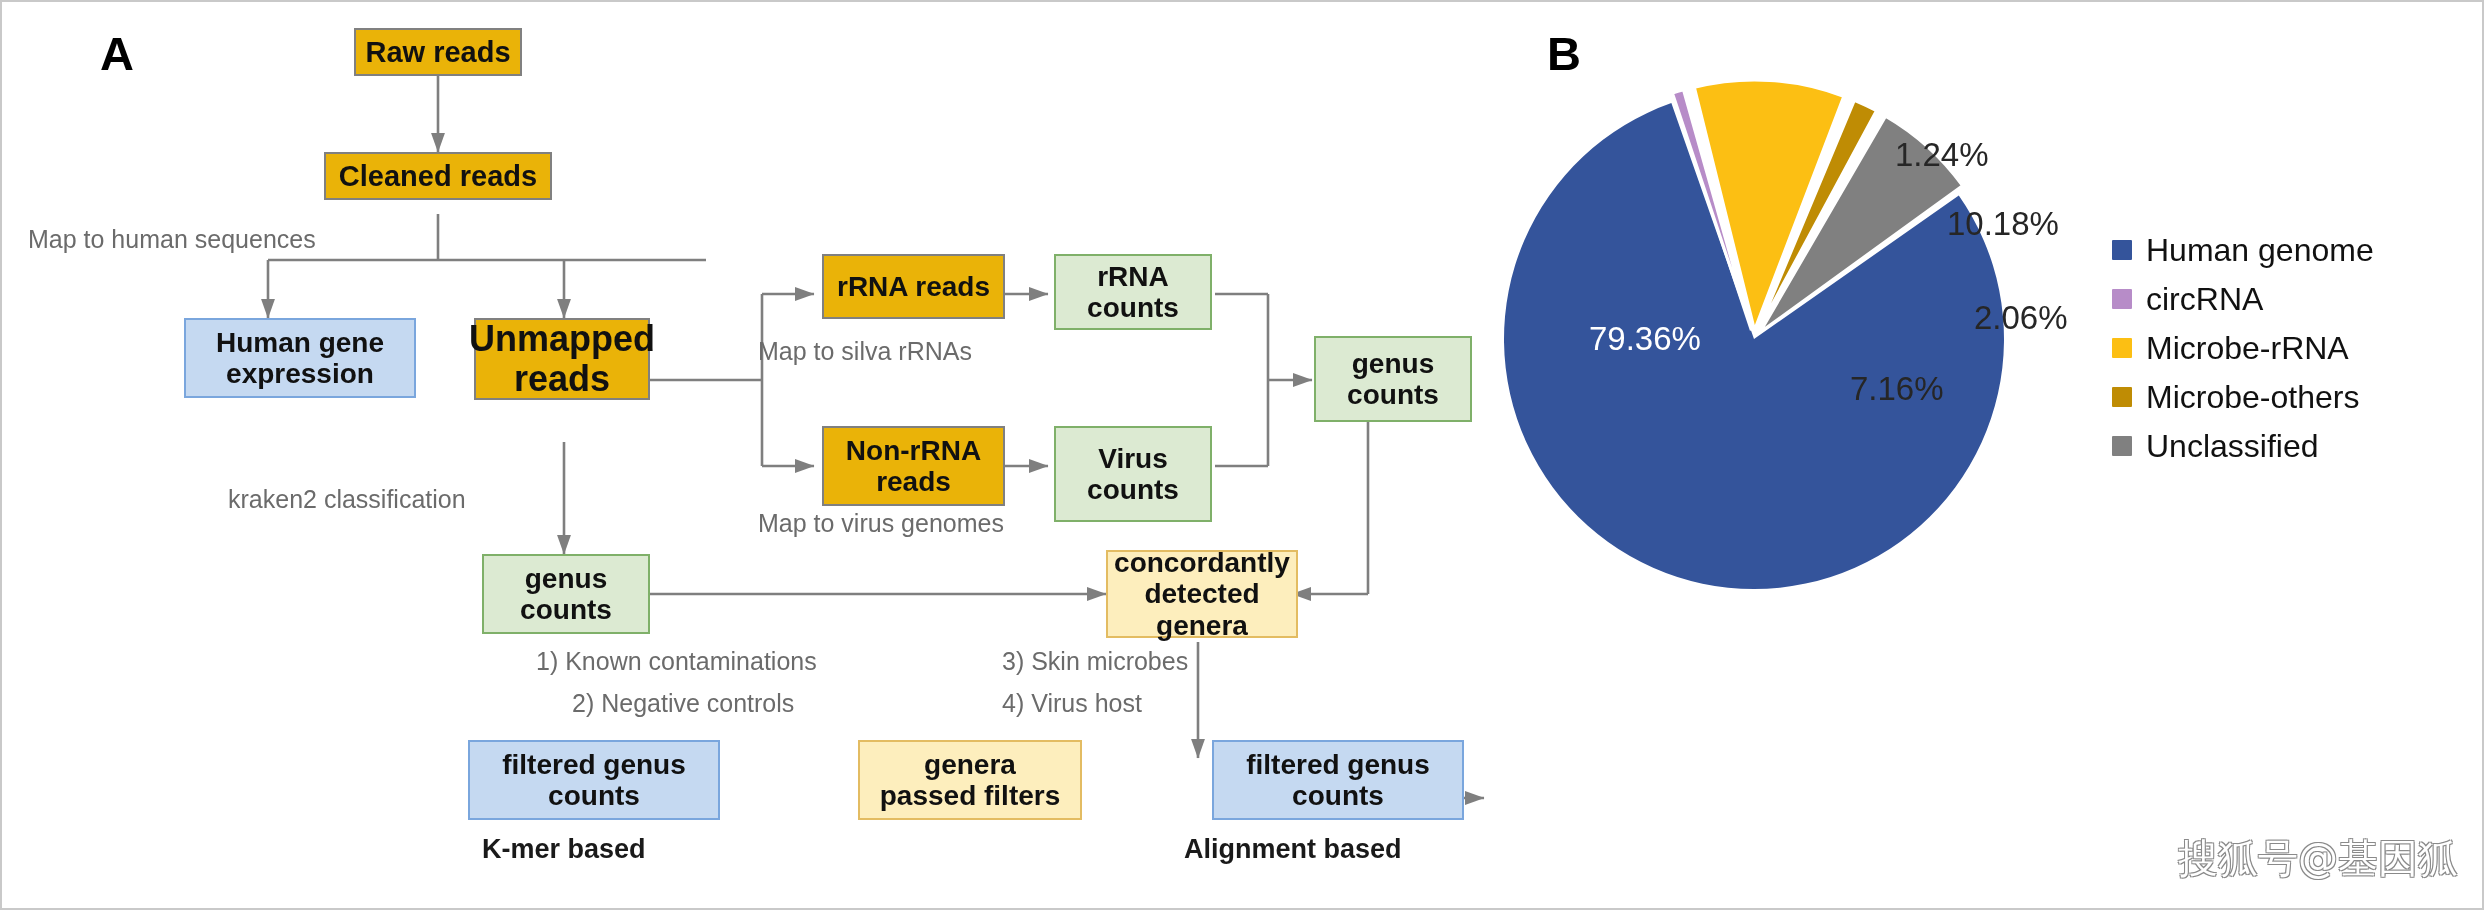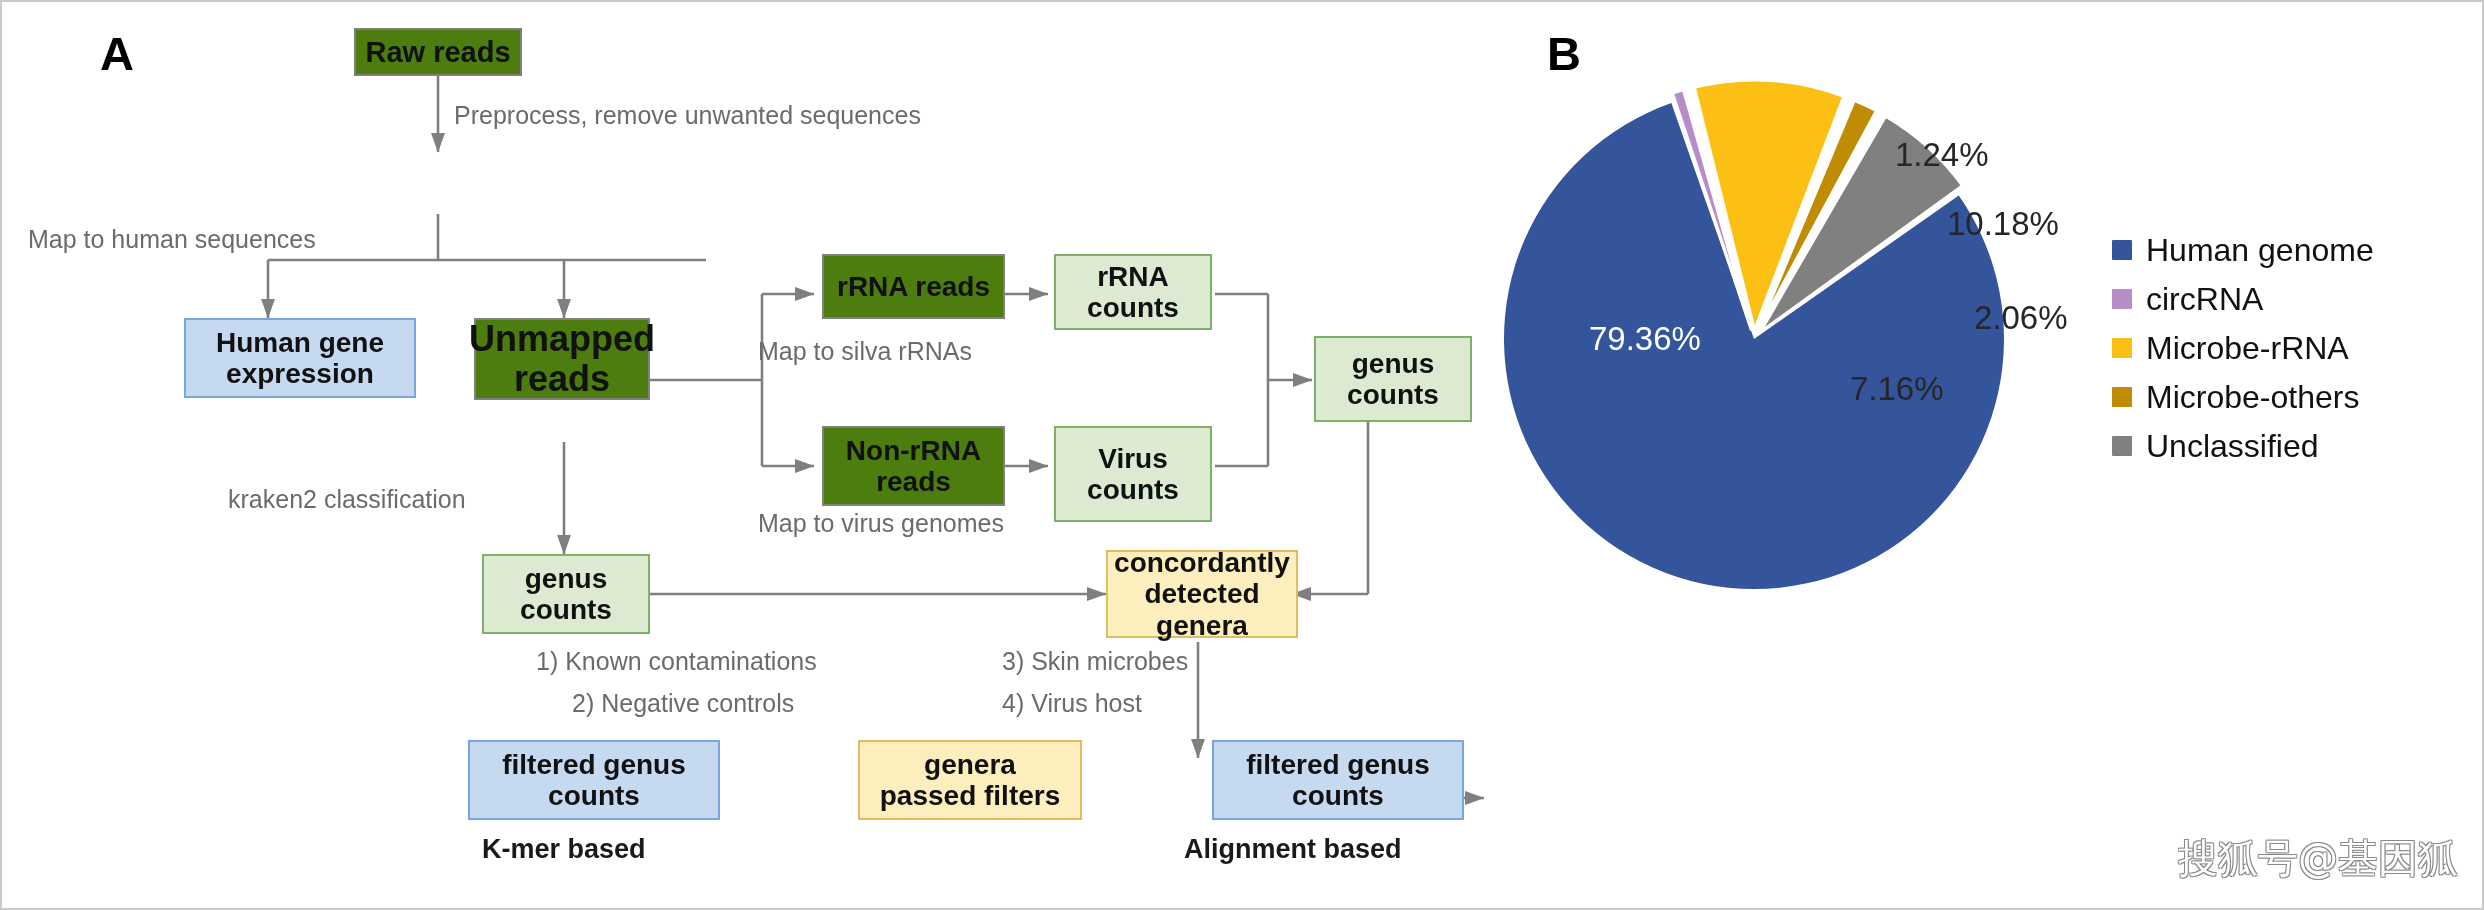--- a/index.html
+++ b/index.html
@@ -13,21 +13,21 @@
     position:absolute;font-size:47px;font-weight:bold;color:#000;
     line-height:1;letter-spacing:0;
   }
   
   .node{
     position:absolute;box-sizing:border-box;
     display:flex;align-items:center;justify-content:center;
     text-align:center;font-weight:bold;color:#111111;
     line-height:1.12;z-index:3;
   }
-  .node.grey{background:#4d7c0f;border:2.5px solid #808080;}
+  .node.grey{background:#eab308;border:2.5px solid #808080;}
   .node.blue{background:#c5d9f1;border:2.5px solid #7aa6dd;}
   .node.green{background:#dcead2;border:2.5px solid #7fb069;}
   .node.yellow{background:#fdeebd;border:2.5px solid #e3bc62;}
   
   .ann{
     position:absolute;color:#6b6b6b;font-size:25px;line-height:1.2;
     white-space:nowrap;z-index:4;
   }
   .caption{
     position:absolute;color:#1a1a1a;font-size:27px;font-weight:bold;
@@ -106,20 +106,23 @@
 
       <path d="M1078,796 L916,796" marker-end="url(#ah)"></path>
       <path d="M1318,796 L1482,796" marker-end="url(#ah)"></path>
     </g>
   </svg>
 
   <div class="node grey" style="left:352px;top:26px;width:168px;height:48px;font-size:29px;">
     <span>Raw reads</span>
   </div>
 
+  <div class="node grey" style="left:322px;top:150px;width:228px;height:48px;font-size:29px;">
+    <span>Cleaned reads</span>
+  </div>
 
   <div class="node blue" style="left:182px;top:316px;width:232px;height:80px;font-size:28px;white-space:pre-line;">
     <span>Human gene
 expression</span>
   </div>
 
   <div class="node grey" style="left:472px;top:316px;width:176px;height:82px;font-size:36px;white-space:pre-line;">
     <span>Unmapped
 reads</span>
   </div>
@@ -166,21 +169,20 @@
   <div class="node yellow" style="left:856px;top:738px;width:224px;height:80px;font-size:28px;white-space:pre-line;">
     <span>genera
 passed filters</span>
   </div>
 
   <div class="node blue" style="left:1210px;top:738px;width:252px;height:80px;font-size:28px;white-space:pre-line;">
     <span>filtered genus
 counts</span>
   </div>
 
-  <div class="ann" style="left:452px;top:98px;">Preprocess, remove unwanted sequences</div>
   <div class="ann" style="left:26px;top:222px;">Map to human sequences</div>
   <div class="ann" style="left:756px;top:334px;">Map to silva rRNAs</div>
   <div class="ann" style="left:756px;top:506px;">Map to virus genomes</div>
   <div class="ann" style="left:226px;top:482px;">kraken2 classification</div>
   <div class="ann" style="left:534px;top:644px;">1) Known contaminations</div>
   <div class="ann" style="left:570px;top:686px;">2) Negative controls</div>
   <div class="ann" style="left:1000px;top:644px;">3) Skin microbes</div>
   <div class="ann" style="left:1000px;top:686px;">4) Virus host</div>
 
   <div class="caption" style="left:480px;top:832px;">K-mer based</div>

